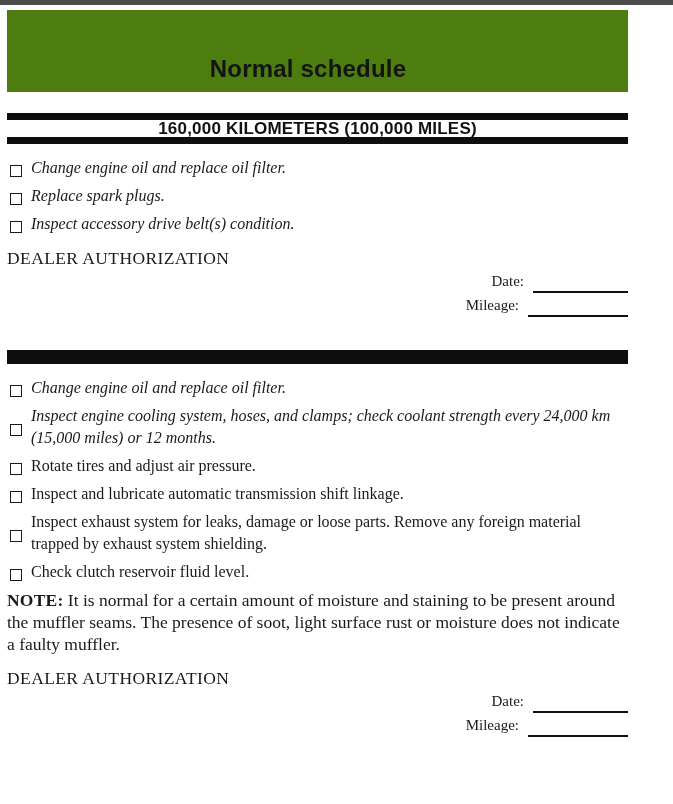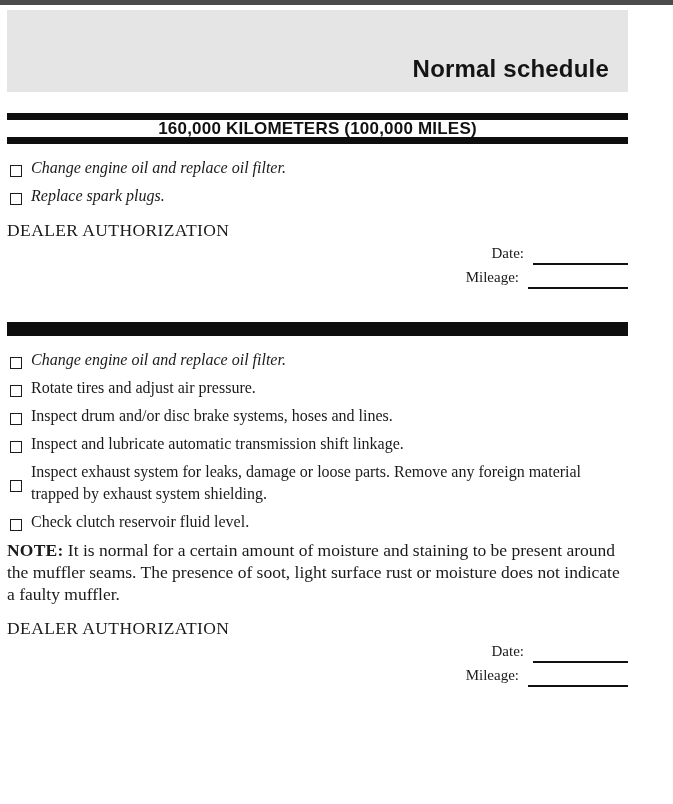--- a/index.html
+++ b/index.html
@@ -16,24 +16,24 @@
     width: 673px; height: 5px;
     background: #4c4c4c;
   }
   .content {
     position: absolute; top: 5px; left: 7px;
     width: 621px;
   }
   .banner {
     margin-top: 5px;
     height: 82px;
-    background: #e5e5e5;
+    background: #4d7c0f;
     display: flex;
     align-items: flex-end;
-    justify-content: flex-end;
+    justify-content: center;
     box-sizing: border-box;
     padding: 0 19px 9px 0;
   }
   .banner-title {
     font-family: "Liberation Sans", sans-serif;
     font-weight: bold;
     font-size: 24px;
     color: #141414;
     letter-spacing: 0.2px;
   }
@@ -119,20 +119,24 @@
 
     <ul class="items">
       <li class="item">
         <span class="checkbox"></span>
         <span class="item-text" style="font-style: italic;">Change engine oil and replace oil filter.</span>
       </li>
       <li class="item">
         <span class="checkbox"></span>
         <span class="item-text" style="font-style: italic;">Replace spark plugs.</span>
       </li>
+      <li class="item">
+        <span class="checkbox"></span>
+        <span class="item-text" style="font-style: italic;">Inspect accessory drive belt(s) condition.</span>
+      </li>
     </ul>
 
     <div class="dealer">DEALER AUTHORIZATION</div>
 
     <div class="fields">
       <div class="field-row">
         <span>Date:</span>
         <span class="field-line date-line"></span>
       </div>
       <div class="field-row">
@@ -146,25 +150,25 @@
     <div class="rule"></div>
     <div class="rule"></div>
 
     <ul class="items">
       <li class="item">
         <span class="checkbox"></span>
         <span class="item-text" style="font-style: italic;">Change engine oil and replace oil filter.</span>
       </li>
       <li class="item">
         <span class="checkbox"></span>
-        <span class="item-text" style="font-style: normal;">Rotate tires and adjust air pressure.</span>
+        <span class="item-text" style="font-style: italic;">Inspect engine cooling system, hoses, and clamps; check coolant strength every 24,000 km (15,000 miles) or 12 months.</span>
       </li>
       <li class="item">
         <span class="checkbox"></span>
-        <span class="item-text" style="font-style: normal;">Inspect drum and/or disc brake systems, hoses and lines.</span>
+        <span class="item-text" style="font-style: normal;">Rotate tires and adjust air pressure.</span>
       </li>
       <li class="item">
         <span class="checkbox"></span>
         <span class="item-text" style="font-style: normal;">Inspect and lubricate automatic transmission shift linkage.</span>
       </li>
       <li class="item">
         <span class="checkbox"></span>
         <span class="item-text" style="font-style: normal;">Inspect exhaust system for leaks, damage or loose parts. Remove any foreign material trapped by exhaust system shielding.</span>
       </li>
       <li class="item">

